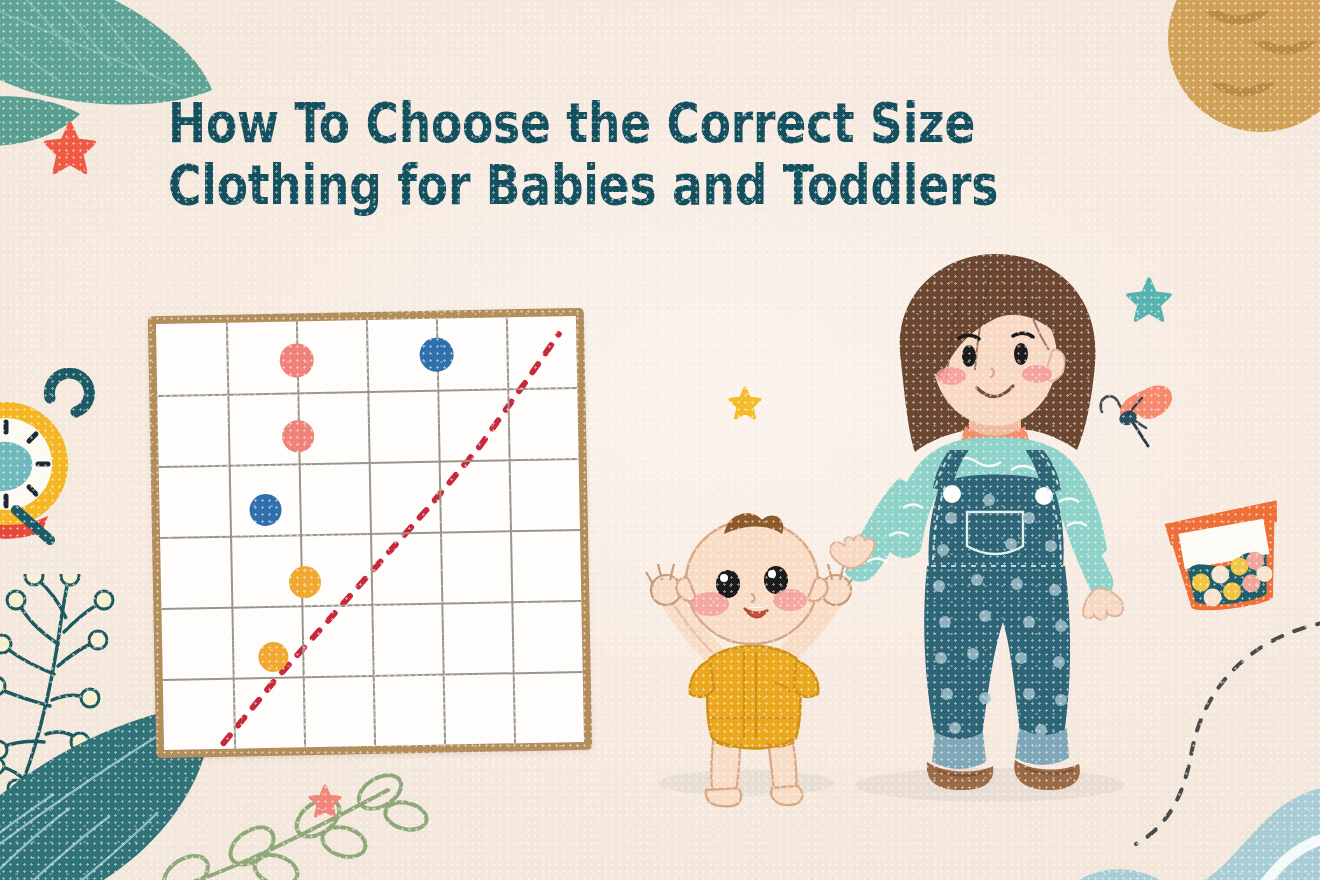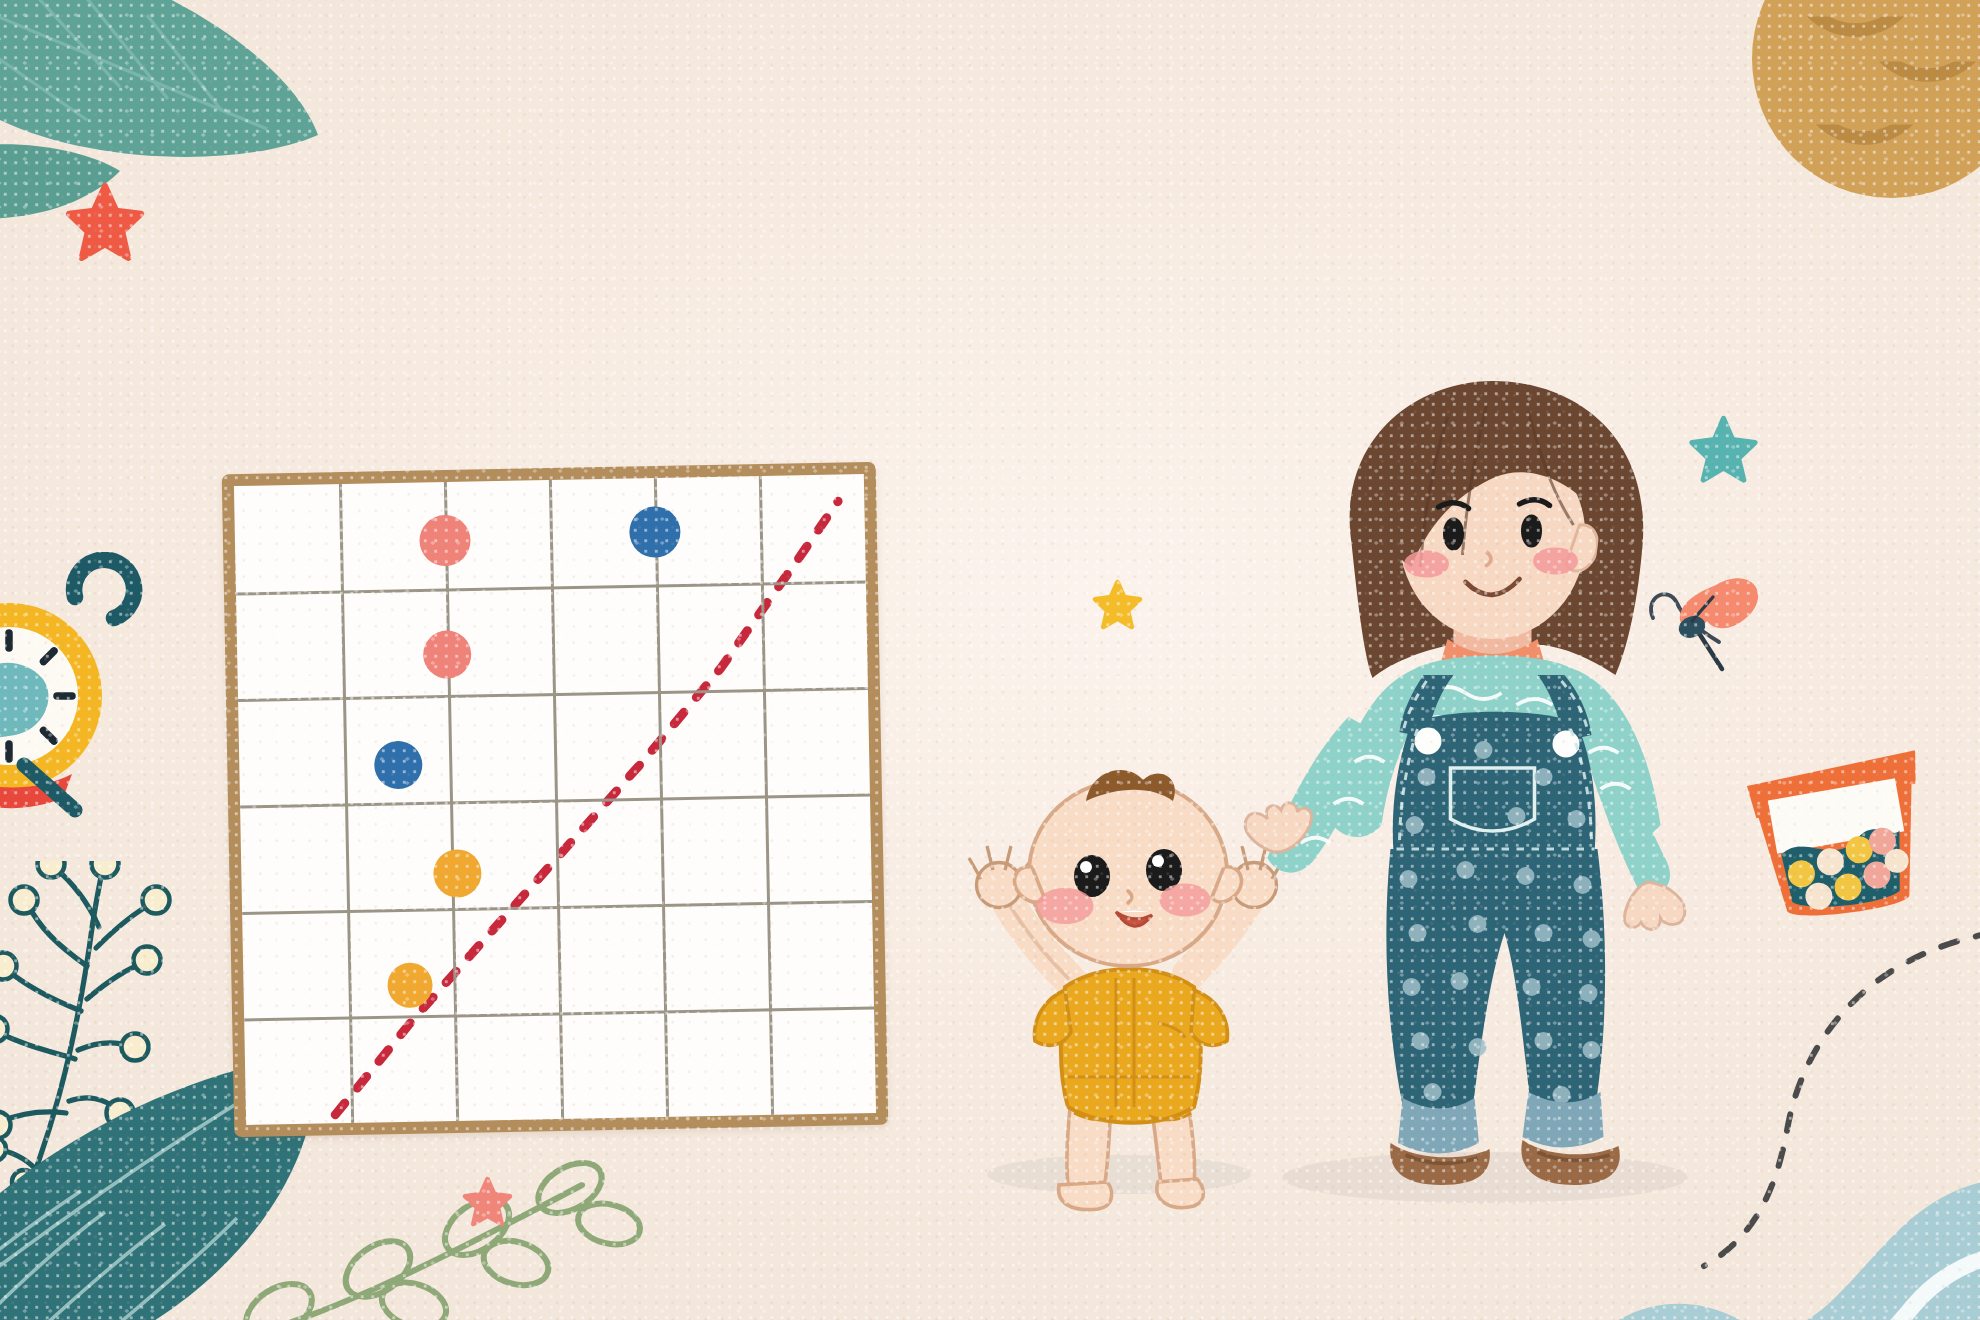--- a/index.html
+++ b/index.html
@@ -249,20 +249,24 @@
 
   <svg class="deco" id="wave-br" viewBox="0 0 320 290">
     <path d="M-10 290 C 20 220 76 206 120 230 C 164 254 188 206 228 168 C 262 136 300 130 330 140 L330 300 L-10 300 Z" fill="#a8cdd4"></path>
     <path d="M60 300 C 84 250 124 252 150 268 C 178 286 206 256 236 220 C 262 190 300 180 330 186" fill="none" stroke="#f4f9fa" stroke-width="11" stroke-linecap="round"></path>
   </svg>
 
   <svg class="deco" id="dashpath" viewBox="0 0 230 250">
     <path d="M228 2 C 150 16 104 68 92 130 C 84 176 68 206 36 224" fill="none" stroke="#4b4b4b" stroke-width="4" stroke-linecap="round" stroke-dasharray="11 13"></path>
   </svg>
 
+  <div id="title-block">
+    <div class="line">How To Choose the Correct Size</div>
+    <div class="line">Clothing for Babies and Toddlers</div>
+  </div>
 
   <div id="chart-wrap">
     <div id="chart-frame"></div>
     <div id="chart-plot">
 
       <svg id="curve" viewBox="0 0 420 426" preserveAspectRatio="none">
         <path id="curve-path" fill="none" stroke-linecap="round" stroke-width="6" stroke-dasharray="10 13" d="M59.5 420.3 L112.0 358.6 L164.5 301.8 L217.0 245.0 L269.5 188.2 L322.0 127.8 L374.5 56.8 L402.5 17.8" stroke="#c8283c"></path>
       </svg>
 
     <div class="gline v" style="left: 70px; background: rgb(154, 149, 134);"></div>

